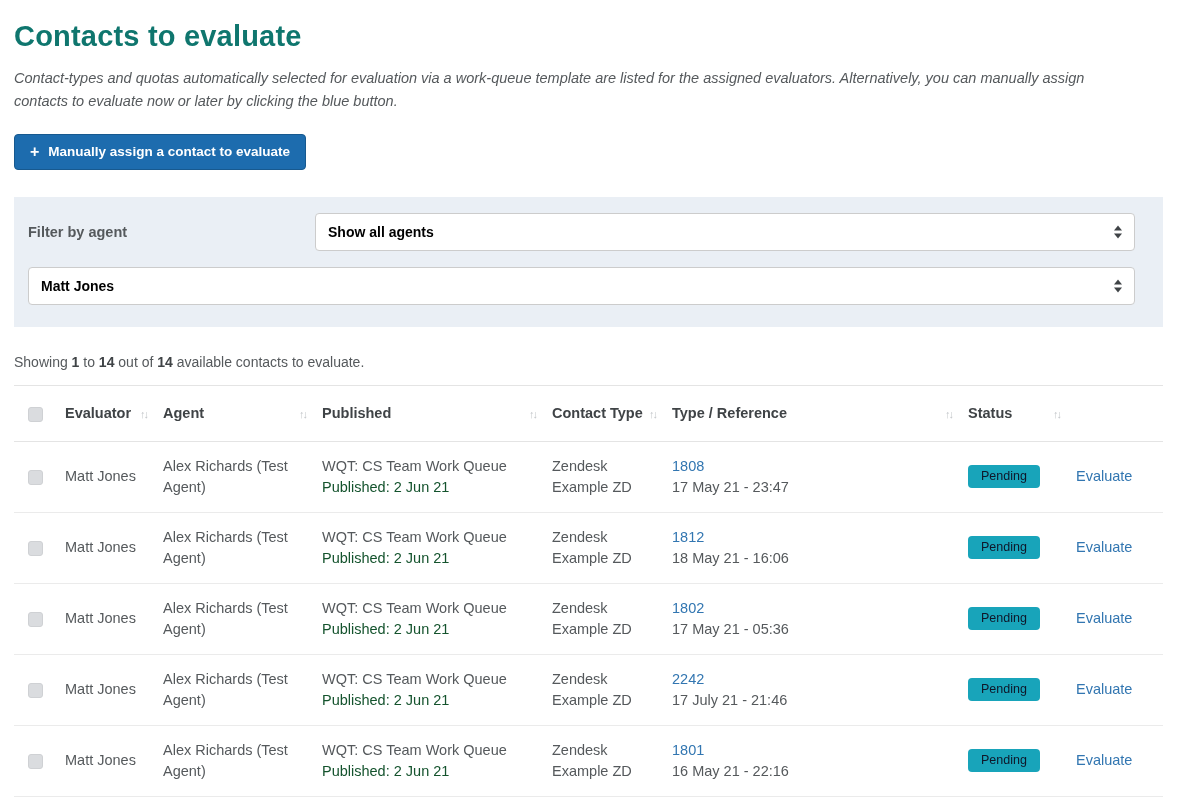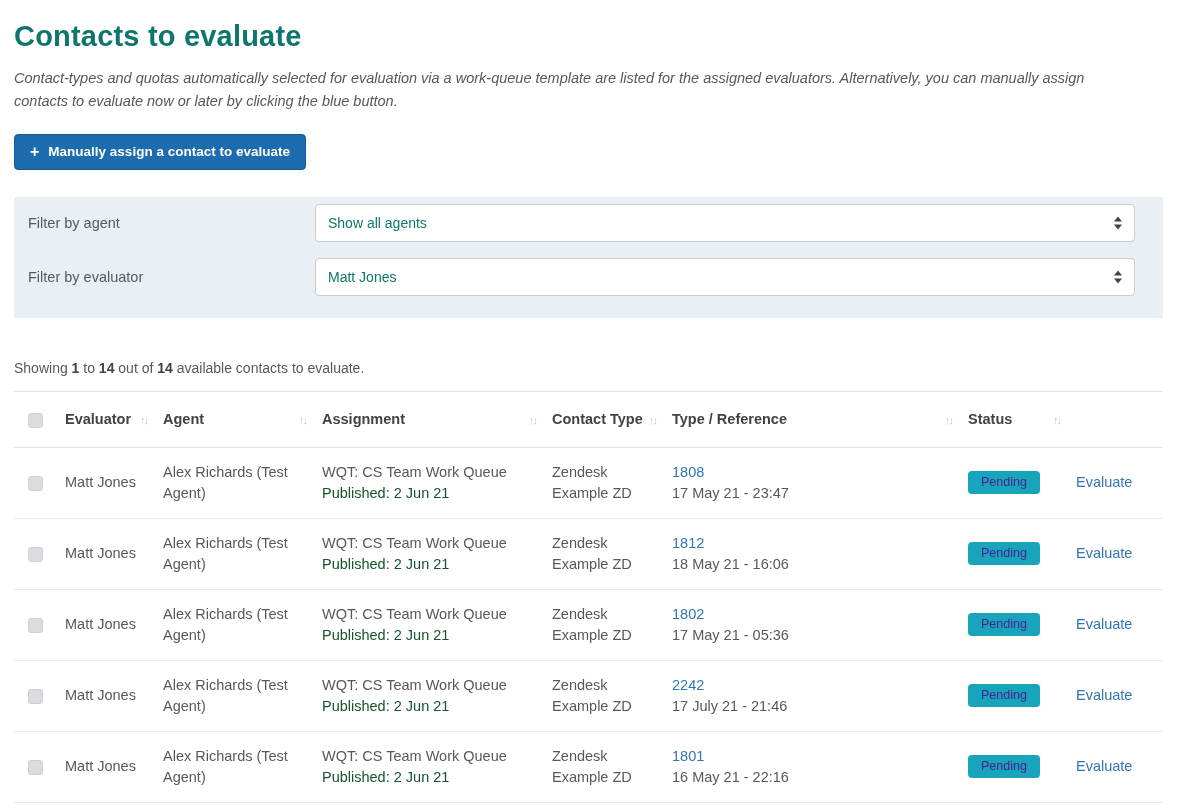--- a/index.html
+++ b/index.html
@@ -23,38 +23,39 @@
   .assign-btn {
     display: inline-flex; align-items: center; gap: 9px;
     background: #1d6cae; border: 1px solid #17598f; color: #fff;
     font-weight: 700; font-size: 13.5px; padding: 9px 15px;
     border-radius: 4px; cursor: pointer; font-family: inherit;
   }
   .assign-btn .plus { font-size: 16px; font-weight: 700; line-height: 1; }
 
   .filter-panel {
     background: #eaeff5; margin-top: 27px;
-    padding: 7px 28px 6px 14px;
+    padding: 16px 28px 6px 14px;
+    font-weight: bold;
   }
   .filter-row { display: flex; align-items: center; margin-bottom: 16px; }
   .filter-label { flex: 0 0 287px; font-size: 14.5px; color: #55595c; }
   .select {
     position: relative; flex: 1; height: 38px; background: #fff;
     border: 1px solid #cccccc; border-radius: 4px;
     display: flex; align-items: center;
-    padding: 0 34px 0 12px; font-size: 14px; color: #0f766e; cursor: pointer;
+    padding: 0 34px 0 12px; font-size: 14px; color: #000000; cursor: pointer;
   }
   .select .caret {
     position: absolute; right: 12px; top: 50%; transform: translateY(-50%);
     display: flex; flex-direction: column; gap: 3px;
   }
   .caret .tri-up { width:0; height:0; border-left:4px solid transparent; border-right:4px solid transparent; border-bottom:5px solid #3f4346; }
   .caret .tri-down { width:0; height:0; border-left:4px solid transparent; border-right:4px solid transparent; border-top:5px solid #3f4346; }
 
-  .summary { font-size: 14px; color: #55595c; margin: 42px 0 15px; }
+  .summary { font-size: 14px; color: #55595c; margin: 27px 0 15px; }
   .summary b { color: #3f4346; font-weight: 700; }
 
   table { width: 100%; border-collapse: collapse; table-layout: fixed; }
   col.c-check { width: 51px; }
   col.c-evaluator { width: 98px; }
   col.c-agent { width: 159px; }
   col.c-assignment { width: 230px; }
   col.c-ctype { width: 120px; }
   col.c-ref { width: 296px; }
   col.c-status { width: 108px; }
@@ -81,21 +82,21 @@
     vertical-align: middle; line-height: 1.45;
   }
   .checkbox {
     display: inline-block; width: 15px; height: 15px;
     background: #dadcdf; border: 1px solid #cfd1d4; border-radius: 3px;
     margin-left: 14px; cursor: pointer; vertical-align: middle;
   }
   .cell-sub { color: #14532d; }
   .ref-link, .action-link { color: #3276b1; text-decoration: none; cursor: pointer; }
   .badge {
-    display: inline-block; background: #18a4ba; color: #4c1d95;
+    display: inline-block; background: #18a4ba; color: #0f172a;
     font-size: 12.5px; padding: 4px 13px; border-radius: 4px; line-height: 1.2;
   }
 </style>
 </head>
 <body>
 
 <div class="container">
 
   <h1 class="page-title">Contacts to evaluate</h1>
 
@@ -111,21 +112,20 @@
       <div class="filter-label">Filter by agent</div>
       <div class="select">
         <span>Show all agents</span>
         <span class="caret">
           <span class="tri-up"></span>
             <span class="tri-down"></span>
         </span>
       </div>
     </div>
     <div class="filter-row">
-      <div class="filter-label">Filter by evaluator</div>
       <div class="select">
         <span>Matt Jones</span>
         <span class="caret">
           <span class="tri-up"></span>
             <span class="tri-down"></span>
         </span>
       </div>
     </div>
   </div>
 
@@ -162,21 +162,21 @@
           </span>
         </th>
         <th>
           <span class="th-inner">
             <span class="th-label">Agent</span>
             <span class="sort-icon">↑↓</span>
           </span>
         </th>
         <th>
           <span class="th-inner">
-            <span class="th-label">Assignment</span>
+            <span class="th-label">Published</span>
             <span class="sort-icon">↑↓</span>
           </span>
         </th>
         <th>
           <span class="th-inner">
             <span class="th-label">Contact Type</span>
             <span class="sort-icon">↑↓</span>
           </span>
         </th>
         <th>

